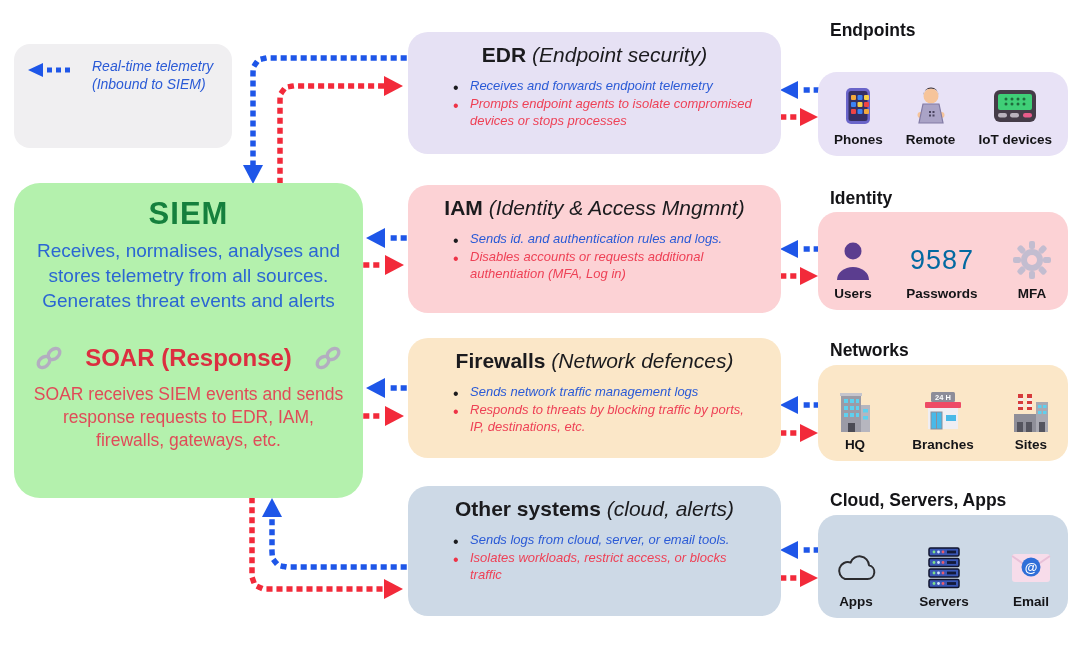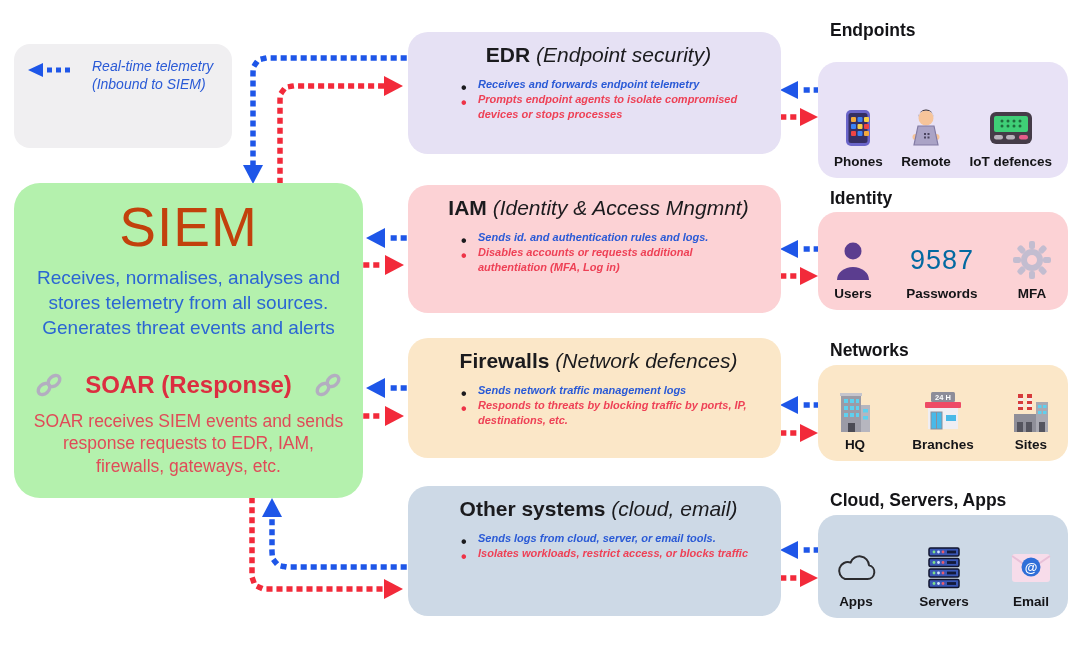--- a/index.html
+++ b/index.html
@@ -18,49 +18,49 @@
             border-radius:16px; padding:14px 10px 10px 12px; display:flex; flex-direction:column; gap:11px; }
   .legend-item { display:flex; gap:20px; align-items:flex-start; }
   .legend-item svg { flex:0 0 auto; margin-top:4px; }
   .legend-label { font-size:14px; font-style:italic; font-weight:500; line-height:1.28; width:150px; }
   .legend-label.blue { color:#2a5ad6; }
   .legend-label.red  { color:#ee3a4e; }
 
   
   .siem { position:absolute; left:14px; top:183px; width:349px; height:315px; background:#b4f1ad;
           border-radius:26px; text-align:center; padding-top:14px; }
-  .siem-title { font-size:55px; font-weight:400; color:#c2410c; letter-spacing:1px; line-height:1.1; }
+  .siem-title { font-size:31px; font-weight:700; color:#15803d; letter-spacing:1px; line-height:1.1; }
   .siem-desc { margin:7px 18px 0; font-size:19px; color:#2b66d3; line-height:1.32; }
   .soar-row { margin-top:31px; display:flex; justify-content:center; align-items:center; gap:22px; }
   .soar-title { font-size:24px; font-weight:700; color:#dc2e40; }
   .soar-desc { margin:11px 16px 0; font-size:17.5px; color:#e04b58; line-height:1.3; }
 
   
-  .sysbox { position:absolute; left:408px; width:373px; border-radius:20px; padding-top:11px;padding-left:8px; }
+  .sysbox { position:absolute; left:408px; width:373px; border-radius:20px; padding-top:11px; }
   .sysbox.edr   { top:32px;  height:122px; }
   .sysbox.iam   { top:185px; height:128px; }
   .sysbox.fw    { top:338px; height:120px; }
   .sysbox.other { top:486px; height:130px; }
   .systitle { text-align:center; font-size:21px; color:#1b1b1e; }
   .systitle b { font-weight:700; }
   .systitle i { font-weight:400; font-style:italic; }
   .sysbox ul { list-style:none; margin:10px 0 0; padding:0 24px 0 62px; }
-  .sysbox li { position:relative; font-size:11px; font-style:italic; font-weight:700; line-height:1.36; }
+  .sysbox li { position:relative; font-size:13px; font-style:italic; font-weight:400; line-height:1.36; }
   .sysbox li::before { content:"\2022"; position:absolute; left:-17px; top:0; font-style:normal; font-size:16px; }
   .sysbox li.m-black::before { color:#1b1b1e; }
   .sysbox li.m-red::before   { color:#ee3347; }
   .t-blue { color:#2a5ad6; }
   .t-red  { color:#ee4156; }
 
   
   .gh { position:absolute; left:830px; font-size:17.5px; font-weight:700; color:#141417; }
   .gh.h1 { top:20px; } .gh.h2 { top:188px; } .gh.h3 { top:340px; } .gh.h4 { top:490px; }
   .gbox { position:absolute; left:818px; width:250px; border-radius:19px;
           display:flex; justify-content:space-between; align-items:flex-end; padding:0 16px; }
-  .gbox.g1 { top:62px;  height:116px; }
+  .gbox.g1 { top:72px;  height:84px; }
   .gbox.g2 { top:212px; height:98px; }
   .gbox.g3 { top:365px; height:96px; }
   .gbox.g4 { top:515px; height:103px; }
   .gitem { display:flex; flex-direction:column; align-items:center; justify-content:flex-end;
            gap:3px; padding-bottom:9px; }
   .gicon { height:46px; display:flex; align-items:center; justify-content:center; }
   .glabel { font-size:13.5px; font-weight:700; color:#141417; white-space:nowrap; }
   .gvalue { font-size:27px; font-weight:400; color:#0369a1; letter-spacing:1px; }
 </style>
 </head>
@@ -203,21 +203,21 @@
       <b>Firewalls</b>&nbsp;<i>(Network defences)</i>
     </div>
     <ul>
       <li class="m-black t-blue">Sends network traffic management logs</li>
       <li class="m-red t-red">Responds to threats by blocking traffic by ports, IP, destinations, etc.</li>
     </ul>
   </div>
 
   <div class="sysbox other" style="background: rgb(205, 217, 230);">
     <div class="systitle">
-      <b>Other systems</b>&nbsp;<i>(cloud, email)</i>
+      <b>Other systems</b>&nbsp;<i>(cloud, alerts)</i>
     </div>
     <ul>
       <li class="m-black t-blue">Sends logs from cloud, server, or email tools.</li>
       <li class="m-red t-red">Isolates workloads, restrict access, or blocks traffic</li>
     </ul>
   </div>
 
   <div class="gh h1">Endpoints</div>
   <div class="gbox g1" style="background: rgb(232, 226, 246);">
     <div class="gitem">
@@ -267,21 +267,21 @@
             <circle cx="13" cy="15" r="1.5"></circle>
               <circle cx="19" cy="15" r="1.5"></circle>
               <circle cx="25" cy="15" r="1.5"></circle>
               <circle cx="31" cy="15" r="1.5"></circle>
           </g>
           <rect x="5" y="24" width="9" height="4.5" rx="2.2" fill="#b9b2bc"></rect>
           <rect x="17" y="24" width="9" height="4.5" rx="2.2" fill="#b9b2bc"></rect>
           <rect x="30" y="24" width="9" height="4.5" rx="2.2" fill="#e85c8a"></rect>
         </svg>
       </div>
-      <div class="glabel">IoT defences</div>
+      <div class="glabel">IoT devices</div>
     </div>
   </div>
 
   <div class="gh h2">Identity</div>
   <div class="gbox g2" style="background: rgb(252, 210, 213);">
     <div class="gitem">
       <div class="gicon">
         <svg width="38" height="42" viewBox="0 0 38 42">
           <circle cx="19" cy="12" r="8.5" fill="#5b3d8f"></circle>
           <path d="M3 41 a16 13 0 0 1 32 0 z" fill="#5b3d8f"></path>

